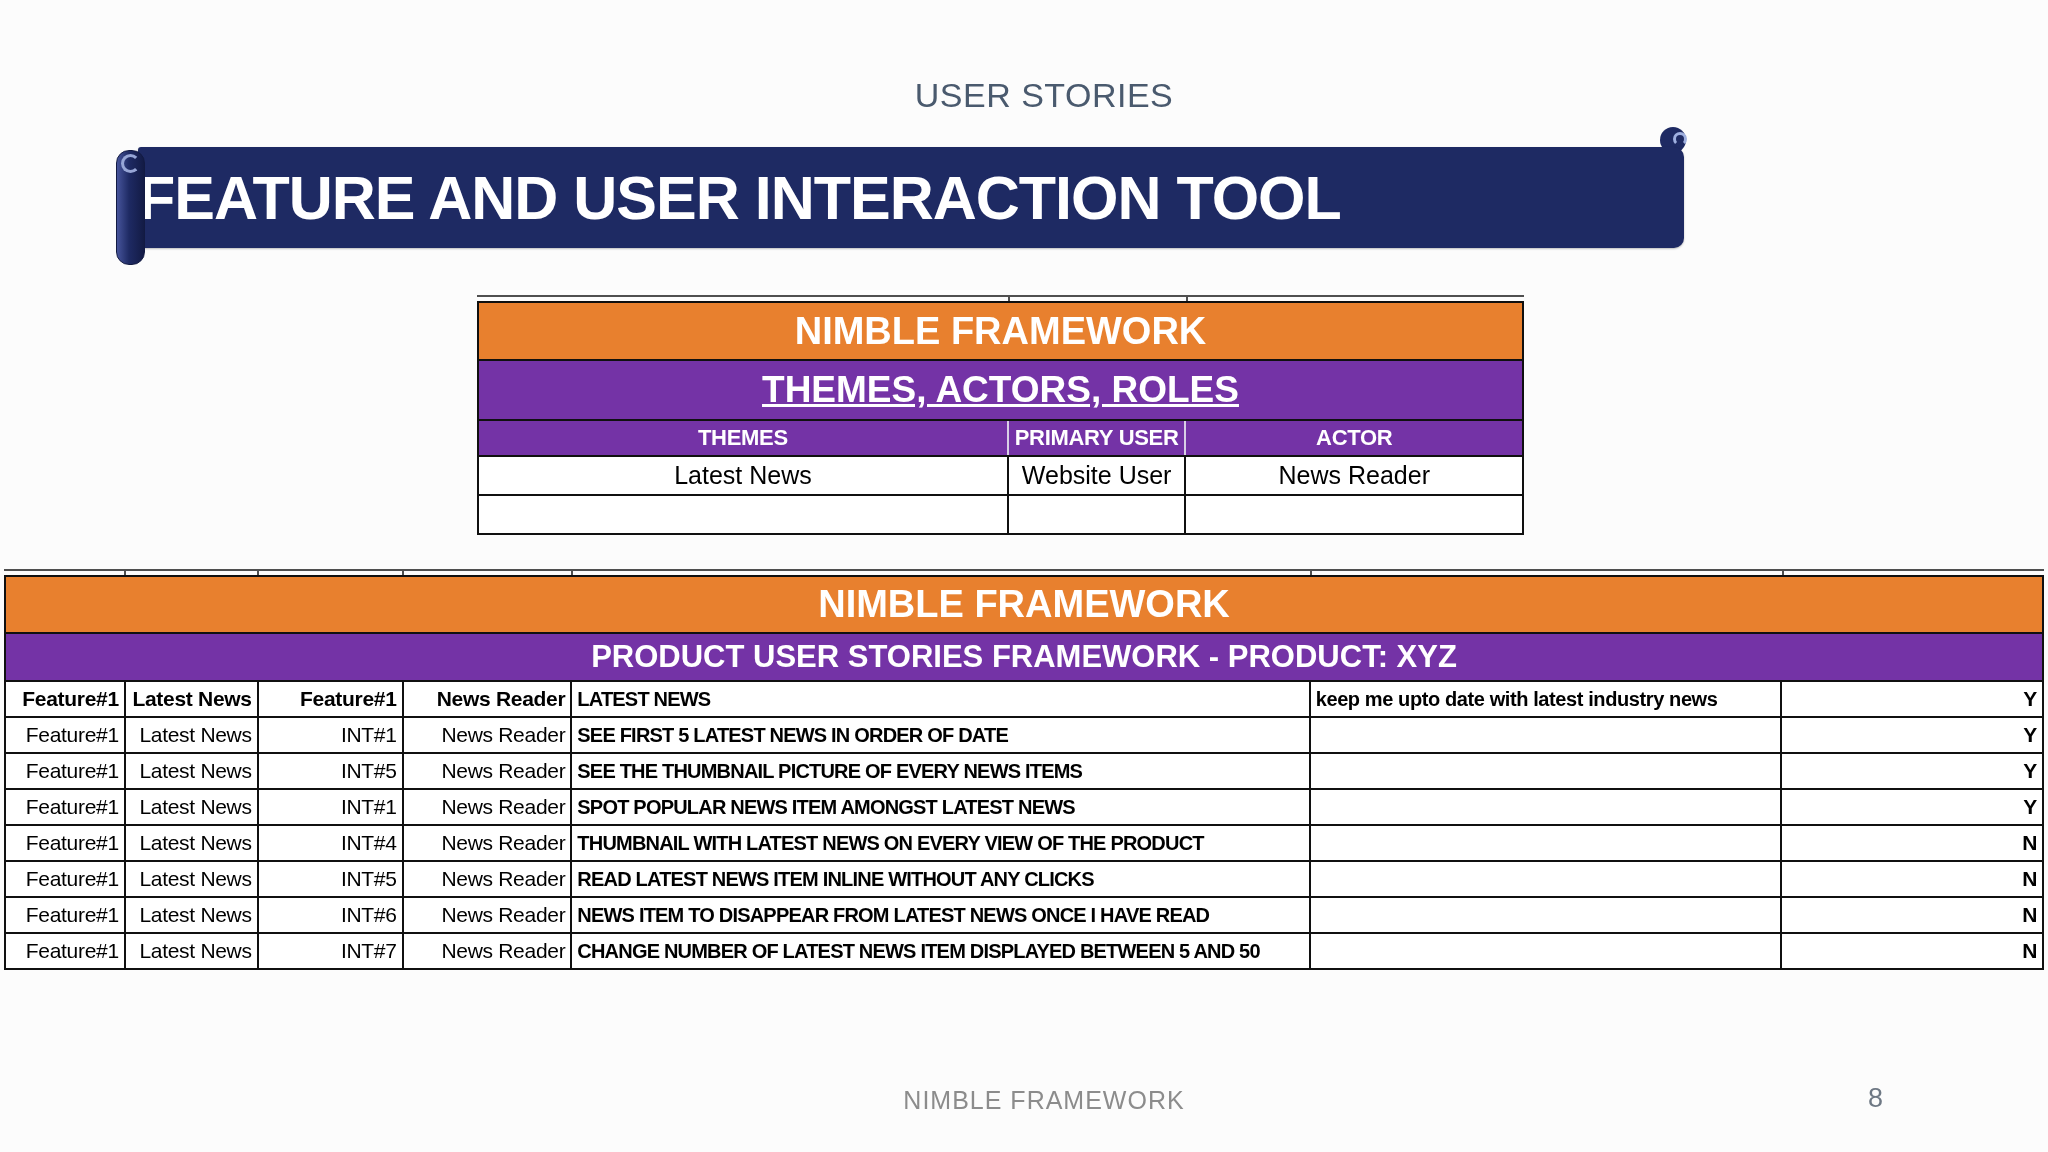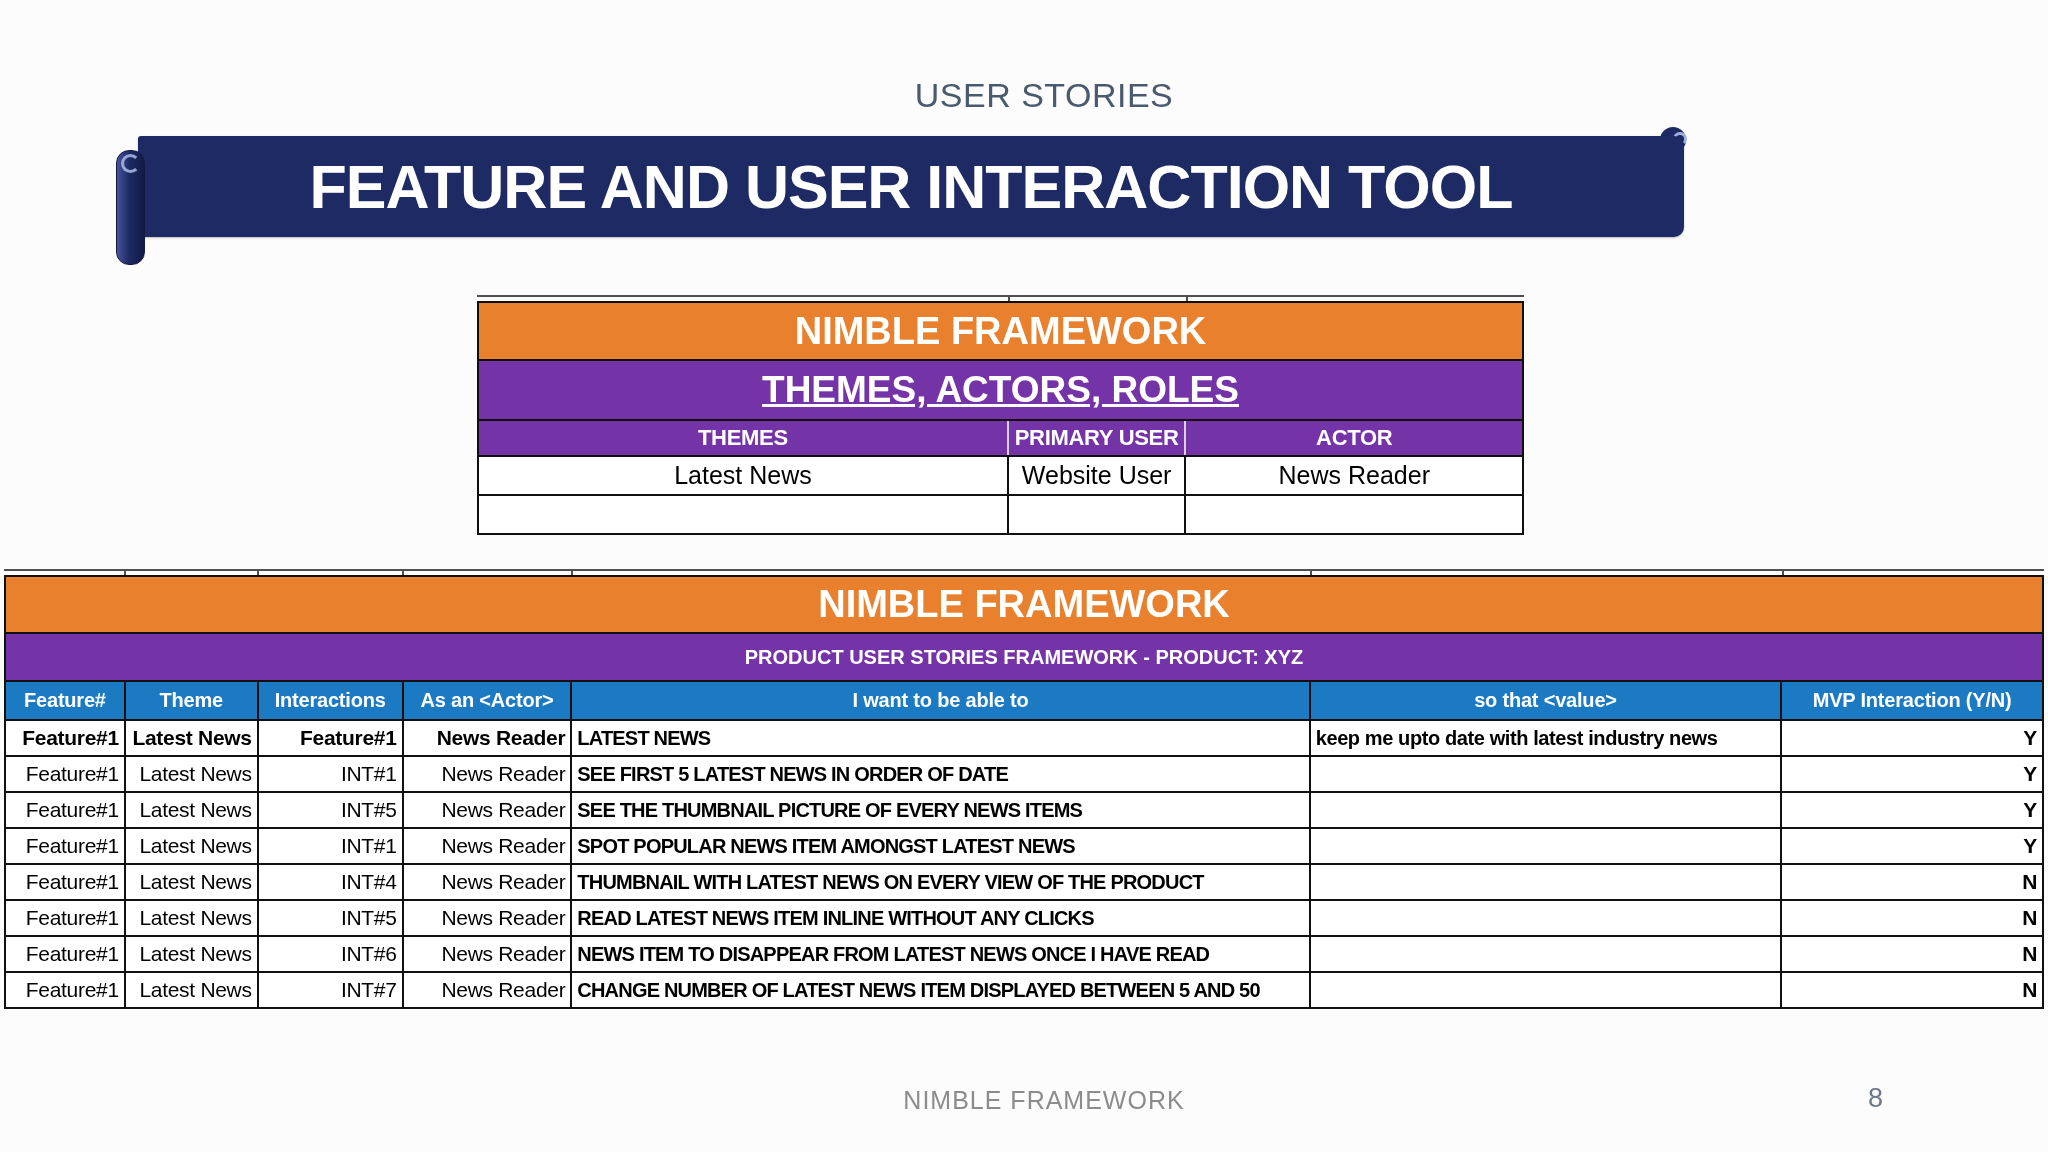--- a/index.html
+++ b/index.html
@@ -9,23 +9,23 @@
   }
 
   
   .slide-title {
     position:absolute; top:76px; left:0; width:100%;
     text-align:center; font-size:34px; color:#4A5A6E; letter-spacing:0.5px;
   }
 
   
   .banner-band {
-    position:absolute; left:138px; top:136px; width:1546px; height:101px;
+    position:absolute; left:138px; top:147px; width:1546px; height:101px;
     background:var(--navy,#1E2A63); border-radius:3px 10px 10px 3px;
-    display:flex; align-items:center; justify-content:center; z-index:1;
+    display:flex; align-items:center; z-index:1;
     box-shadow:0 1px 2px rgba(0,0,0,0.25);
   }
   .banner-text {
     color:#ffffff; font-weight:bold; font-size:61px; letter-spacing:-1px; white-space:nowrap;
   }
   .banner-roll {
     position:absolute; left:116px; top:150px; width:27px; height:113px;
     border-radius:13px; z-index:2; border:1px solid #121A42;
     background:linear-gradient(90deg,#46549B 0%, #1E2A63 45%, #131B45 100%);
   }
@@ -67,21 +67,21 @@
     font-size:22px; letter-spacing:-0.3px; text-align:center;
     border-left-color:#D9CFE6; border-right-color:#D9CFE6;margin-left:28px;
   }
   .themes .colhead th:first-child {border-left-color:#101010;}
   .themes .colhead th:last-child {border-right-color:#101010;}
   .themes tbody td {height:37px; font-size:25px; text-align:center; color:#000;}
 
   
   .stories {left:4px; top:575px; width:2040px;}
   .stories .band-orange th {height:55px; font-size:38px;}
-  .stories .band-purple th {height:46px; font-size:20px;margin-top:28px;}
+  .stories .band-purple th {height:46px; font-size:31px;margin-top:28px;}
   .stories .colhead th {
     background:var(--blue,#1B7AC2); color:#fff; height:37px;
     font-size:20px; letter-spacing:-0.2px; text-align:center;
   }
   .stories tbody td {height:34px; font-size:21px; letter-spacing:-0.3px; color:#000;}
   .stories tbody td.c {text-align:right;}
   .stories tbody td.l {text-align:left;}
   .stories tbody td[data-name="cell-i-want"] {font-size:20px; letter-spacing:-0.8px;font-weight:bold;}
   .stories tbody td[data-name="cell-so-that"] {font-size:20px; letter-spacing:-0.4px;}
   .stories tbody td[data-name="cell-mvp"] {font-weight:bold;}
@@ -167,29 +167,20 @@
         <col style="width:23.14%">
       <col style="width:12.84%">
     </colgroup>
     <thead>
       <tr class="band-orange" data-name="stories-table-title-row">
         <th colspan="7" data-name="stories-table-title">NIMBLE FRAMEWORK</th>
       </tr>
       <tr class="band-purple" data-name="stories-table-subtitle-row">
         <th colspan="7" data-name="stories-table-subtitle">PRODUCT USER STORIES FRAMEWORK - PRODUCT: XYZ</th>
       </tr>
-      <tr class="colhead" data-name="stories-table-header-row">
-        <th data-name="column-header-feature">Feature#</th>
-        <th data-name="column-header-theme">Theme</th>
-        <th data-name="column-header-interactions">Interactions</th>
-        <th data-name="column-header-actor">As an &lt;Actor&gt;</th>
-        <th data-name="column-header-i-want">I want to be able to</th>
-        <th data-name="column-header-so-that">so that &lt;value&gt;</th>
-        <th data-name="column-header-mvp">MVP Interaction (Y/N)</th>
-      </tr>
     </thead>
     <tbody id="stories-body">
         <tr data-name="story-row" class="boldrow">
           <td data-name="cell-feature" class="c">Feature#1</td>
           <td data-name="cell-theme" class="c">Latest News</td>
           <td data-name="cell-interactions" class="c">Feature#1</td>
           <td data-name="cell-actor" class="c">News Reader</td>
           <td data-name="cell-i-want" class="l">LATEST NEWS</td>
           <td data-name="cell-so-that" class="l">keep me upto date with latest industry news</td>
           <td data-name="cell-mvp" class="c">Y</td>

